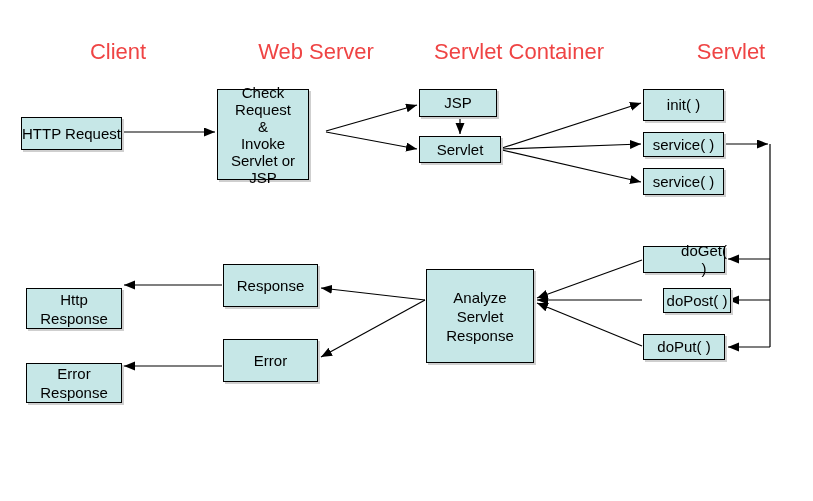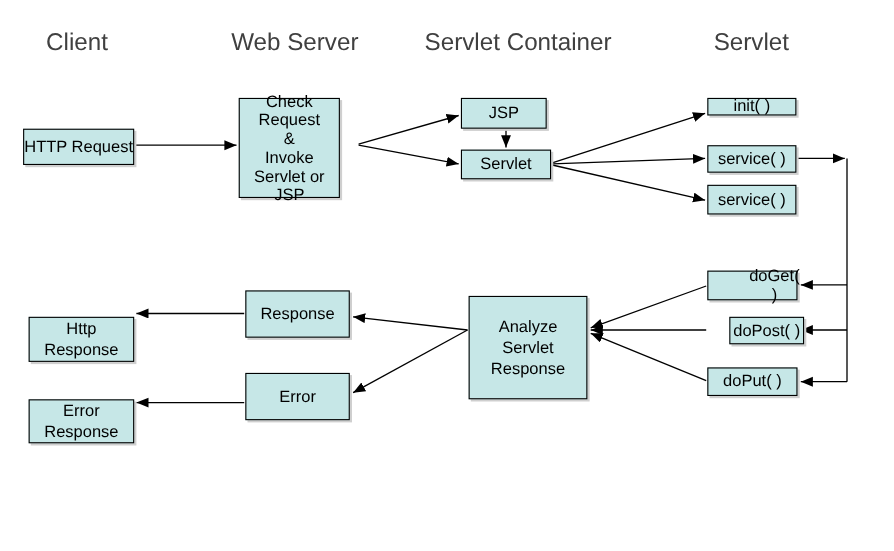--- a/index.html
+++ b/index.html
@@ -11,26 +11,27 @@
     font-family: "Liberation Sans", sans-serif;
     overflow: hidden;
   }
   #edges {
     position: absolute;
     left: 0; top: 0;
     width: 813px; height: 501px;
   }
   .col-header {
     position: absolute;
-    top: 26px;
+    top: 40px;
     transform: translateX(-50%);
     font-size: 22px;
     line-height: 24px;
-    color: #404040;
+    color: #ef4444;
     white-space: nowrap;
+    margin-left: 48px;
   }
   .node {
     position: absolute;
     box-sizing: border-box;
     background: var(--box-fill, #c6e7e7);
     border: 1px solid var(--box-border, #000);
     box-shadow: 2px 2px 0 #cfcfcf;
     display: flex;
     align-items: center;
     justify-content: center;
@@ -83,21 +84,21 @@
   <div class="col-header" style="left:683px">Servlet</div>
 
   <div class="node" style="left:21px;  top:117px; width:101px; height:33px;">HTTP Request</div>
   <div class="node lh17" style="left:217px; top:89px;  width:92px; height:91px;">Check
 Request
 &amp;
 Invoke
 Servlet or JSP</div>
   <div class="node" style="left:419px; top:89px;  width:78px;  height:28px;">JSP</div>
   <div class="node" style="left:419px; top:136px; width:82px;  height:27px;">Servlet</div>
-  <div class="node" style="left:643px; top:89px;  width:81px;  height:16px;">init( )</div>
+  <div class="node" style="left:643px; top:89px;  width:81px;  height:32px;">init( )</div>
   <div class="node" style="left:643px; top:132px; width:81px;  height:25px;">service( )</div>
   <div class="node" style="left:643px; top:168px; width:81px;  height:27px;">service( )</div>
   <div class="node" style="left:643px; top:246px; width:82px;  height:27px;padding-left:40px;">doGet( )</div>
   <div class="node" style="left:643px; top:288px; width:68px;  height:25px;margin-left:20px;">doPost( )</div>
   <div class="node" style="left:643px; top:334px; width:82px;  height:26px;">doPut( )</div>
   <div class="node lh19" style="left:426px; top:253px; width:108px; height:94px;">Analyze
 Servlet
 Response</div>
   <div class="node" style="left:223px; top:264px; width:95px;  height:43px;">Response</div>
   <div class="node lh19" style="left:26px;  top:272px; width:96px;  height:41px;">Http

